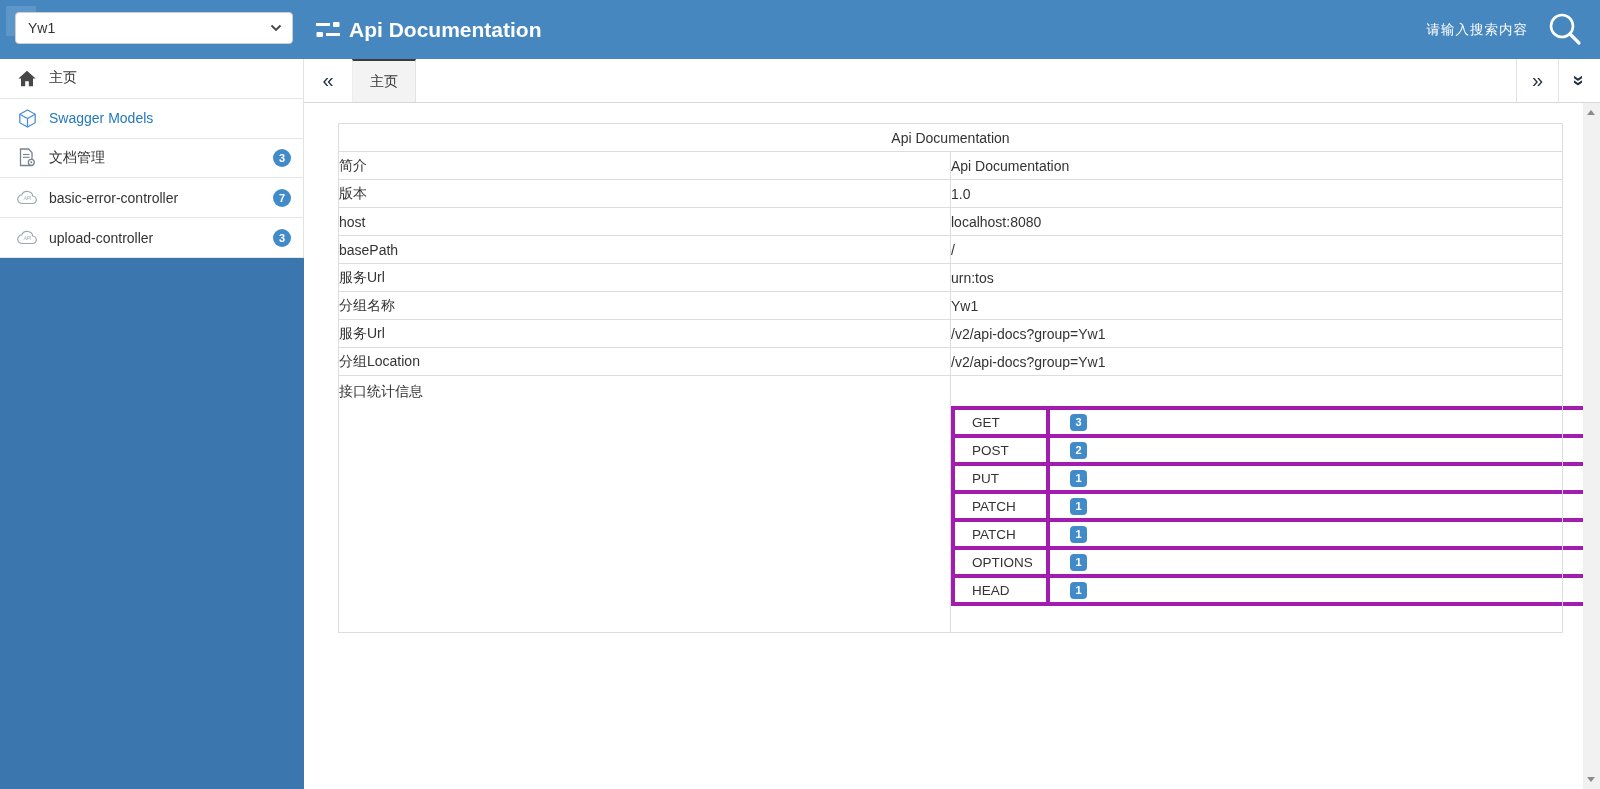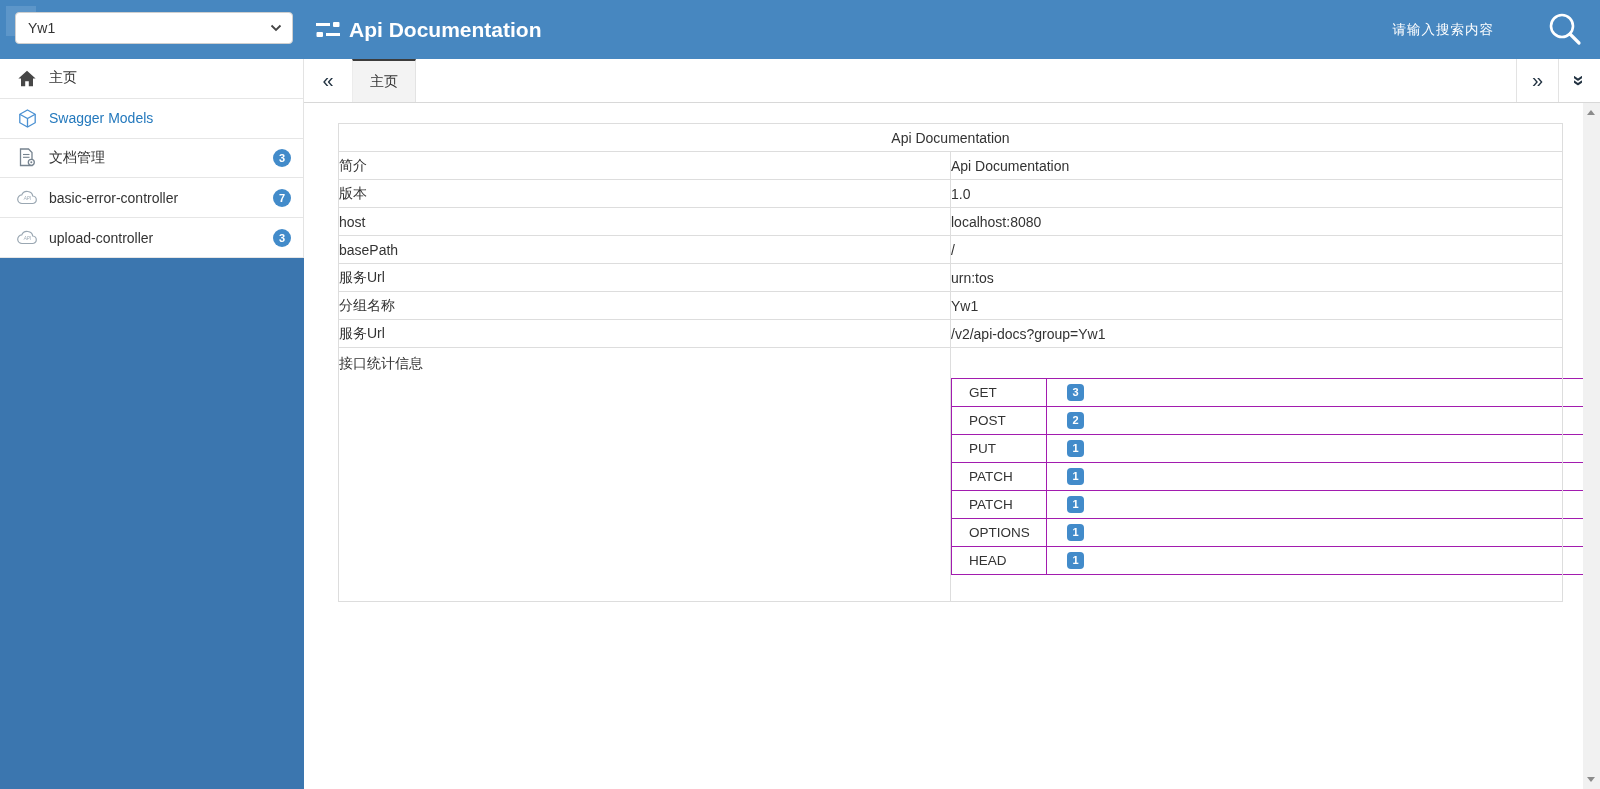--- a/index.html
+++ b/index.html
@@ -10,21 +10,21 @@
   .header { position:absolute; top:0; left:0; width:1600px; height:59px; background:#4787c0; z-index:10; }
   .logo-sq { position:absolute; left:6px; top:6px; width:30px; height:30px; background:#5d96c9; }
   .group-select { position:absolute; left:15px; top:12px; width:278px; height:32px; background:#fff;
     border:1px solid #cfcfcf; border-radius:4px; display:flex; align-items:center;
     padding:0 10px 0 12px; font-size:14px; color:#333; cursor:pointer; }
   .group-select .chev { margin-left:auto; display:flex; }
   .title-wrap { position:absolute; left:316px; top:0; height:59px; display:flex; align-items:center; }
   .title-icon { margin-right:9px; display:flex; }
   .title { font-size:21px; font-weight:bold; color:#fff; }
   .search-wrap { position:absolute; right:0; top:0; height:59px; display:flex; align-items:center; }
-  .search-text { color:#fff; font-size:13.5px; letter-spacing:1px; margin-right:52px; cursor:text; }
+  .search-text { color:#fff; font-size:13.5px; letter-spacing:1px; margin-right:18px; cursor:text; }
   .search-icon { margin-right:16px; display:flex; cursor:pointer; }
 
   
   .sidebar { position:absolute; left:0; top:59px; width:304px; bottom:0; background:#3b76af; }
   .menu { background:#fff; border-right:1px solid #e3e3e3; }
   .menu-item { height:39.8px; display:flex; align-items:center; padding:0 12px 0 16px;
     border-bottom:1px solid #e6e6e6; background:#fff; cursor:pointer; }
   .mi-icon { width:22px; display:flex; justify-content:center; margin-right:11px; }
   .mi-label { font-size:14px; color:#333; }
   .menu-item.active .mi-label { color:#2479bd; font-weight:normal; }
@@ -49,21 +49,21 @@
   .content { position:absolute; top:44px; left:0; right:17px; bottom:0; background:#fff; }
   .info-table { position:absolute; left:34px; top:20px; width:1225px; border-collapse:collapse;
     table-layout:fixed; font-size:14px; color:#333; }
   .info-table > tbody > tr > td { border:1px solid #ddd; height:28px; padding:0; background:#fff; }
   .t-head td { text-align:center; }
   td.lbl { width:467px; padding-left:16px; }
   td.val { padding-left:14px; }
   tr.stats-row td.lbl { vertical-align:top; padding-top:7px; }
   tr.stats-row td.val { vertical-align:top; }
   .stats-table { border-collapse:collapse; width:727px; margin:30px 0 26px 0; font-size:13.5px; color:#333; }
-  .stats-table td { border:1px solid #a21caf; height:28px; }
+  .stats-table td { border:4px solid #a21caf; height:28px; }
   .stats-table td.m { width:95px; padding-left:17px; }
   .stats-table td.c { padding-left:20px; }
   .count-badge { display:inline-block; min-width:17px; height:17px; line-height:17px; text-align:center;
     background:#428bca; color:#fff; border-radius:4px; font-size:11px; font-weight:bold; padding:0 3px; }
 
   
   .scrollbar { position:absolute; top:44px; right:0; width:17px; bottom:0; background:#f1f1f1; }
   .sb-up { position:absolute; top:7px; left:4px; width:0; height:0;
     border-left:4.5px solid transparent; border-right:4.5px solid transparent; border-bottom:5px solid #8b8b8b; }
   .sb-down { position:absolute; bottom:7px; left:4px; width:0; height:0;
@@ -209,20 +209,24 @@
           <td class="val">urn:tos</td>
         </tr>
         <tr>
           <td class="lbl">分组名称</td>
           <td class="val">Yw1</td>
         </tr>
         <tr>
           <td class="lbl">服务Url</td>
           <td class="val">/v2/api-docs?group=Yw1</td>
         </tr>
+        <tr>
+          <td class="lbl">分组Location</td>
+          <td class="val">/v2/api-docs?group=Yw1</td>
+        </tr>
         <tr class="stats-row">
           <td class="lbl">接口统计信息</td>
           <td class="val">
             <table class="stats-table">
               <tbody>
                 <tr>
                   <td class="m">GET</td>
                   <td class="c"><span class="count-badge">3</span></td>
                 </tr>
                 <tr>

